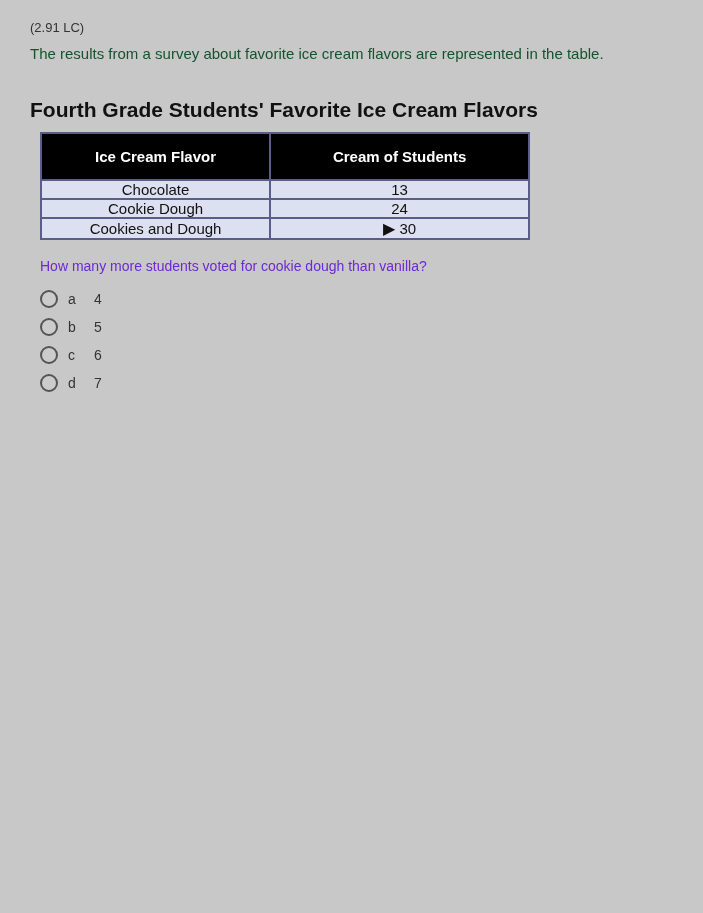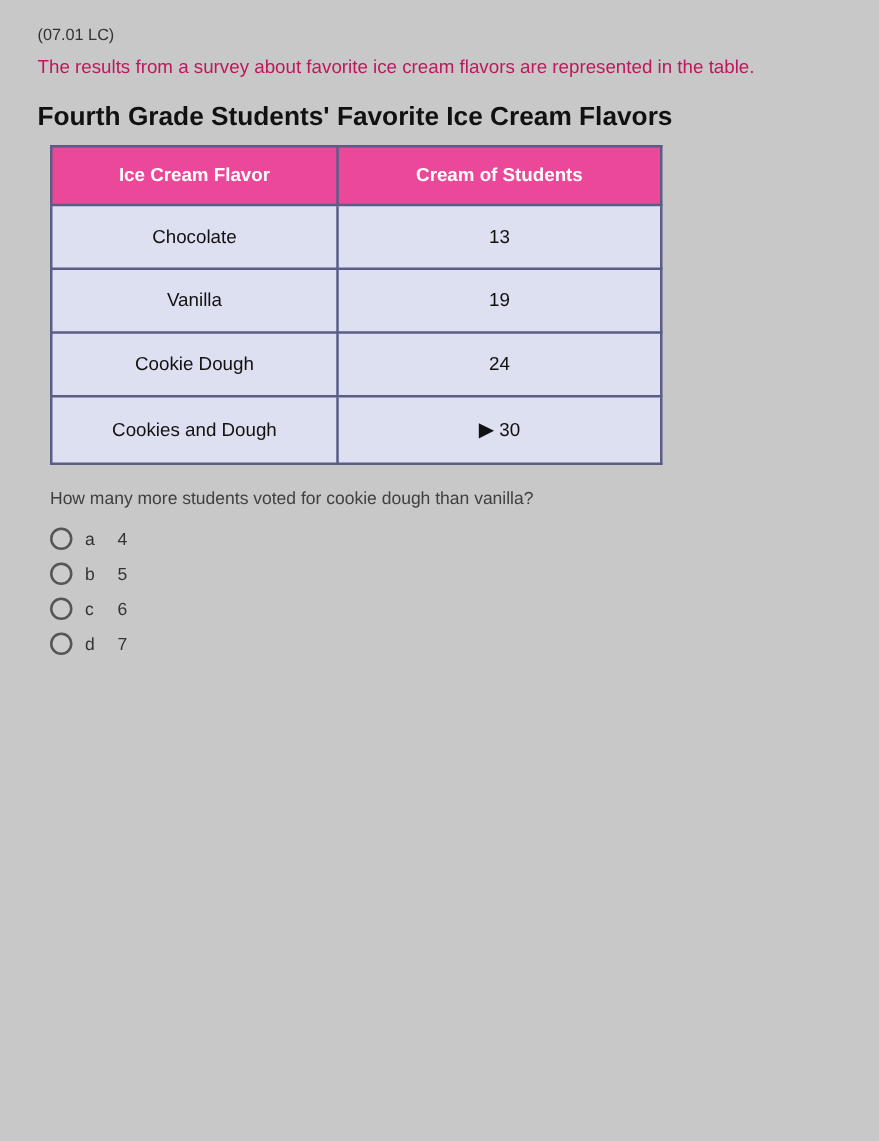--- a/index.html
+++ b/index.html
@@ -18,73 +18,73 @@
     }
 
     .page-label {
       font-size: 13px;
       color: #333;
       margin-bottom: 8px;
     }
 
     .intro-text {
       font-size: 15px;
-      color: #be185d;
-      margin-bottom: 18px;
+      color: #14532d;
+      margin-bottom: 34px;
       line-height: 1.4;
     }
 
     .table-title {
       font-size: 21px;
       font-weight: bold;
       margin-bottom: 10px;
       color: #111;
     }
 
     .ice-cream-table {
       border-collapse: collapse;
       width: 490px;
       margin-left: 10px;
       margin-bottom: 18px;
     }
 
     .ice-cream-table th {
-      background-color: #ec4899;
+      background-color: #000000;
       color: #fff;
       text-align: center;
       padding: 14px 7px;
       font-size: 15px;
       font-weight: bold;
       border: 2px solid #5a5d85;
     }
 
     .ice-cream-table th:first-child {
       text-align: center;
       width: 230px;
     }
 
     .ice-cream-table th:last-child {
       width: 260px;
     }
 
     .ice-cream-table td {
       background-color: #dce0f0;
       border: 2px solid #5a5d85;
-      padding: 16px 12px;
+      padding: 0 12px;
       font-size: 15px;
       text-align: center;
     }
 
     .ice-cream-table td:first-child {
       text-align: center;
     }
 
     .question-text {
       font-size: 14px;
-      color: #404040;
+      color: #6d28d9;
       margin-bottom: 16px;
       margin-left: 10px;
     }
 
     .answer-options {
       margin-left: 10px;
     }
 
     .answer-option {
       display: flex;
@@ -116,41 +116,37 @@
 
     .cursor-arrow {
       display: inline-block;
       font-size: 16px;
       margin-right: 4px;
     }
   </style>
 </head>
 <body>
 
-<p class="page-label">(07.01 LC)</p>
+<p class="page-label">(2.91 LC)</p>
 
 <p class="intro-text">The results from a survey about favorite ice cream flavors are represented in the table.</p>
 
 <p class="table-title">Fourth Grade Students' Favorite Ice Cream Flavors</p>
 
 <table class="ice-cream-table">
   <thead>
     <tr>
       <th>Ice Cream Flavor</th>
       <th>Cream of Students</th>
     </tr>
   </thead>
   <tbody id="table-body">
   <tr>
         <td>Chocolate</td>
         <td><span>13</span></td>
-      </tr>
-      <tr>
-        <td>Vanilla</td>
-        <td><span>19</span></td>
       </tr>
       <tr>
         <td>Cookie Dough</td>
         <td><span>24</span></td>
       </tr>
       <tr>
         <td>Cookies and Dough</td>
         <td><span class="cursor-arrow">▶</span><span>30</span></td>
       </tr>
     </tbody>

